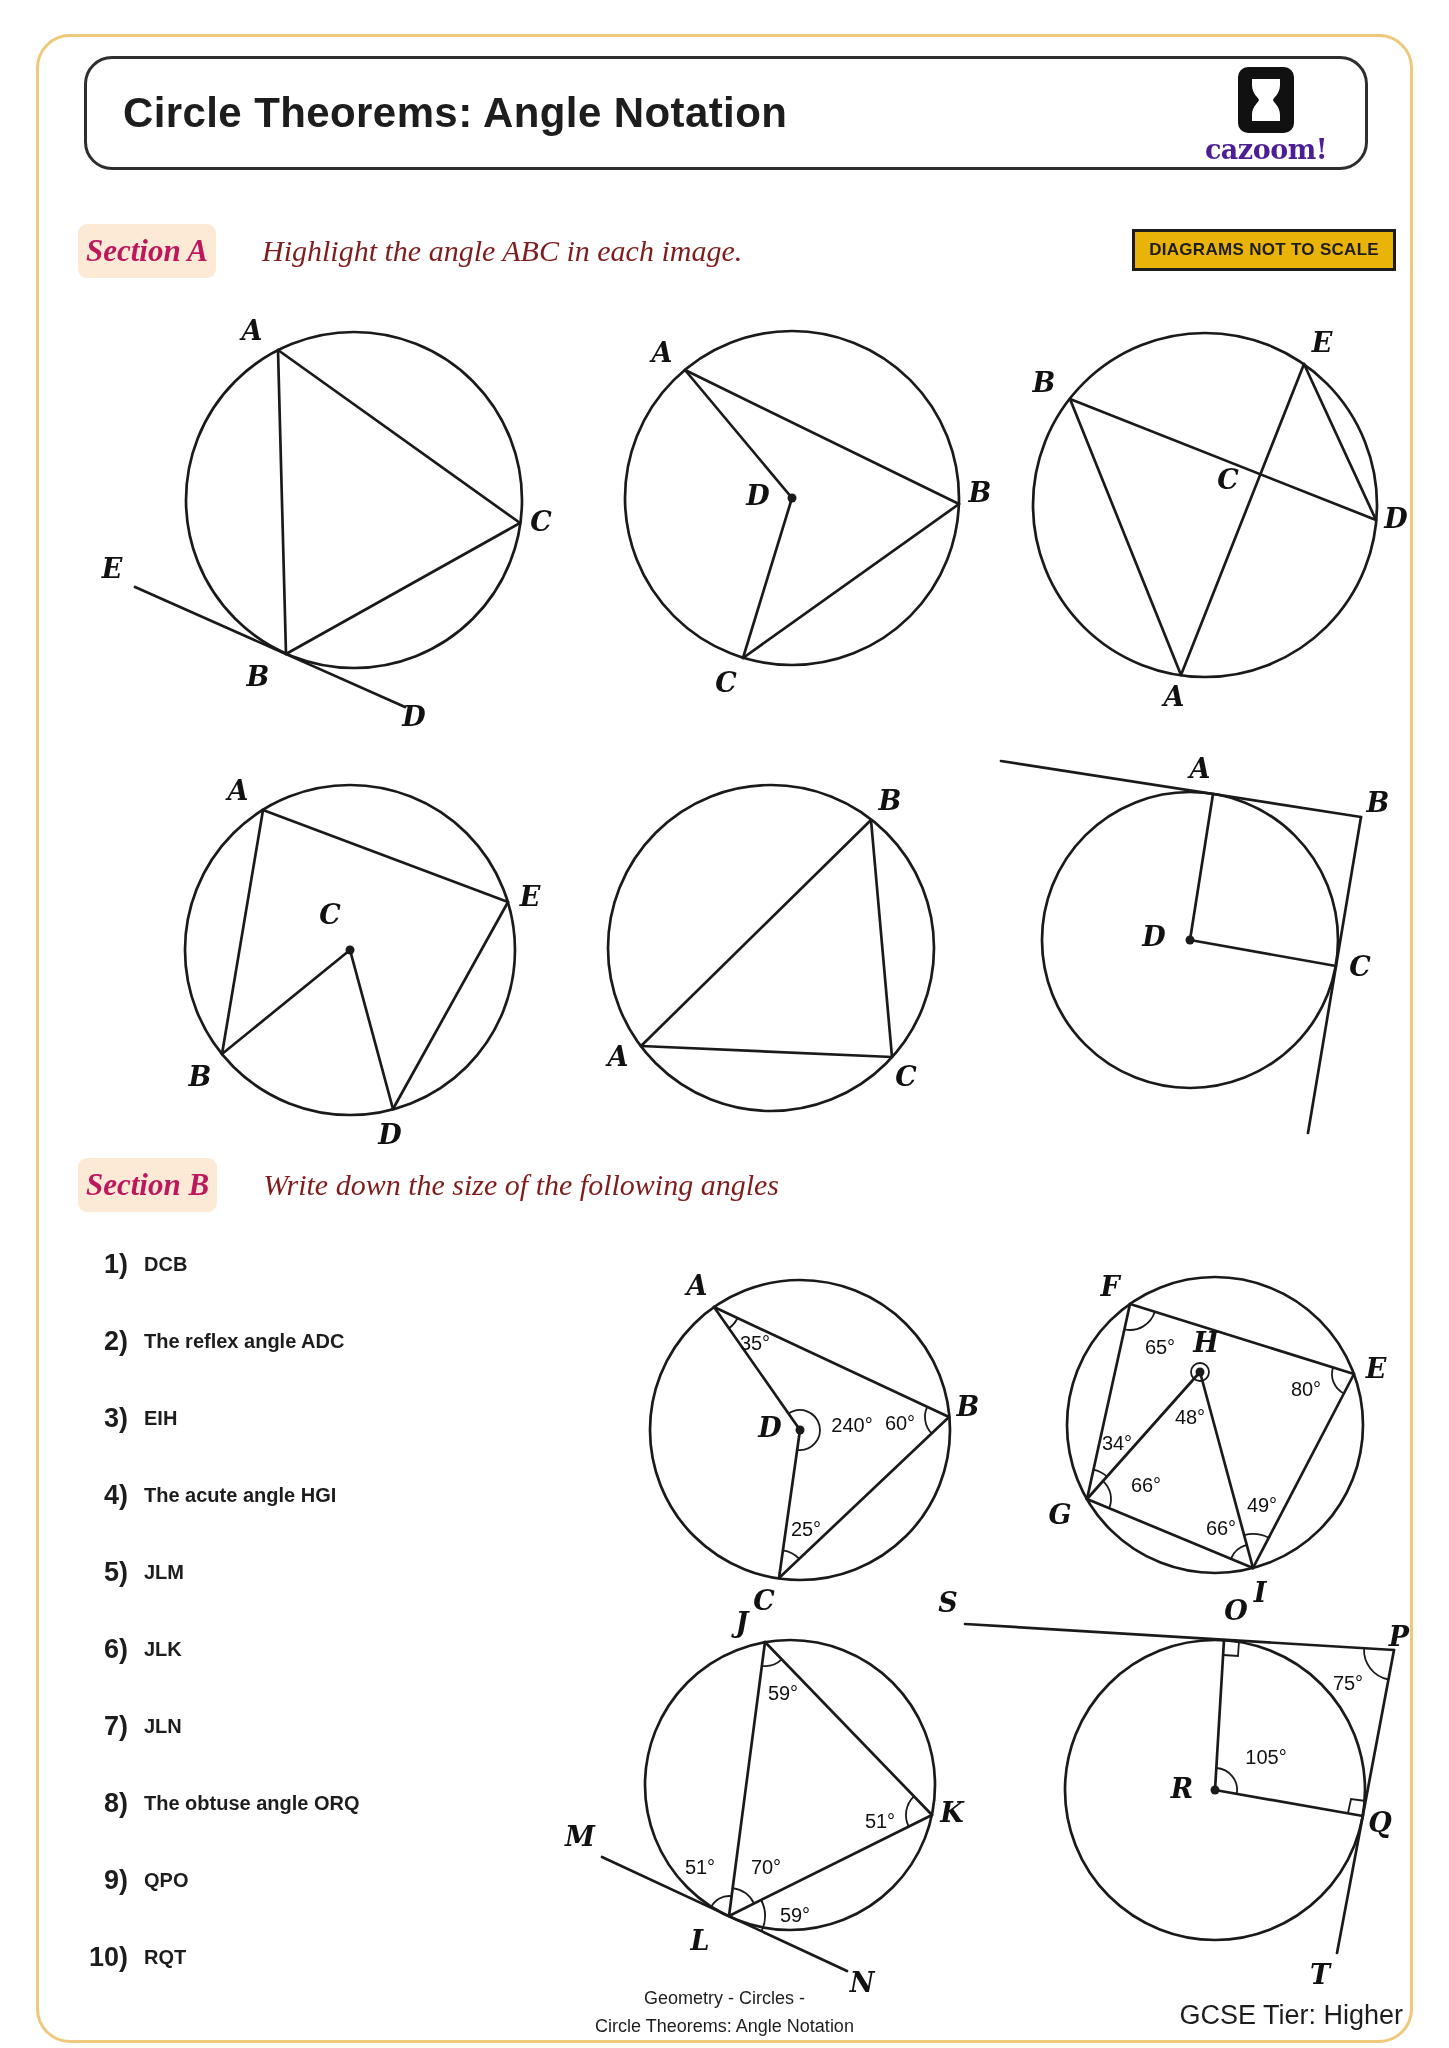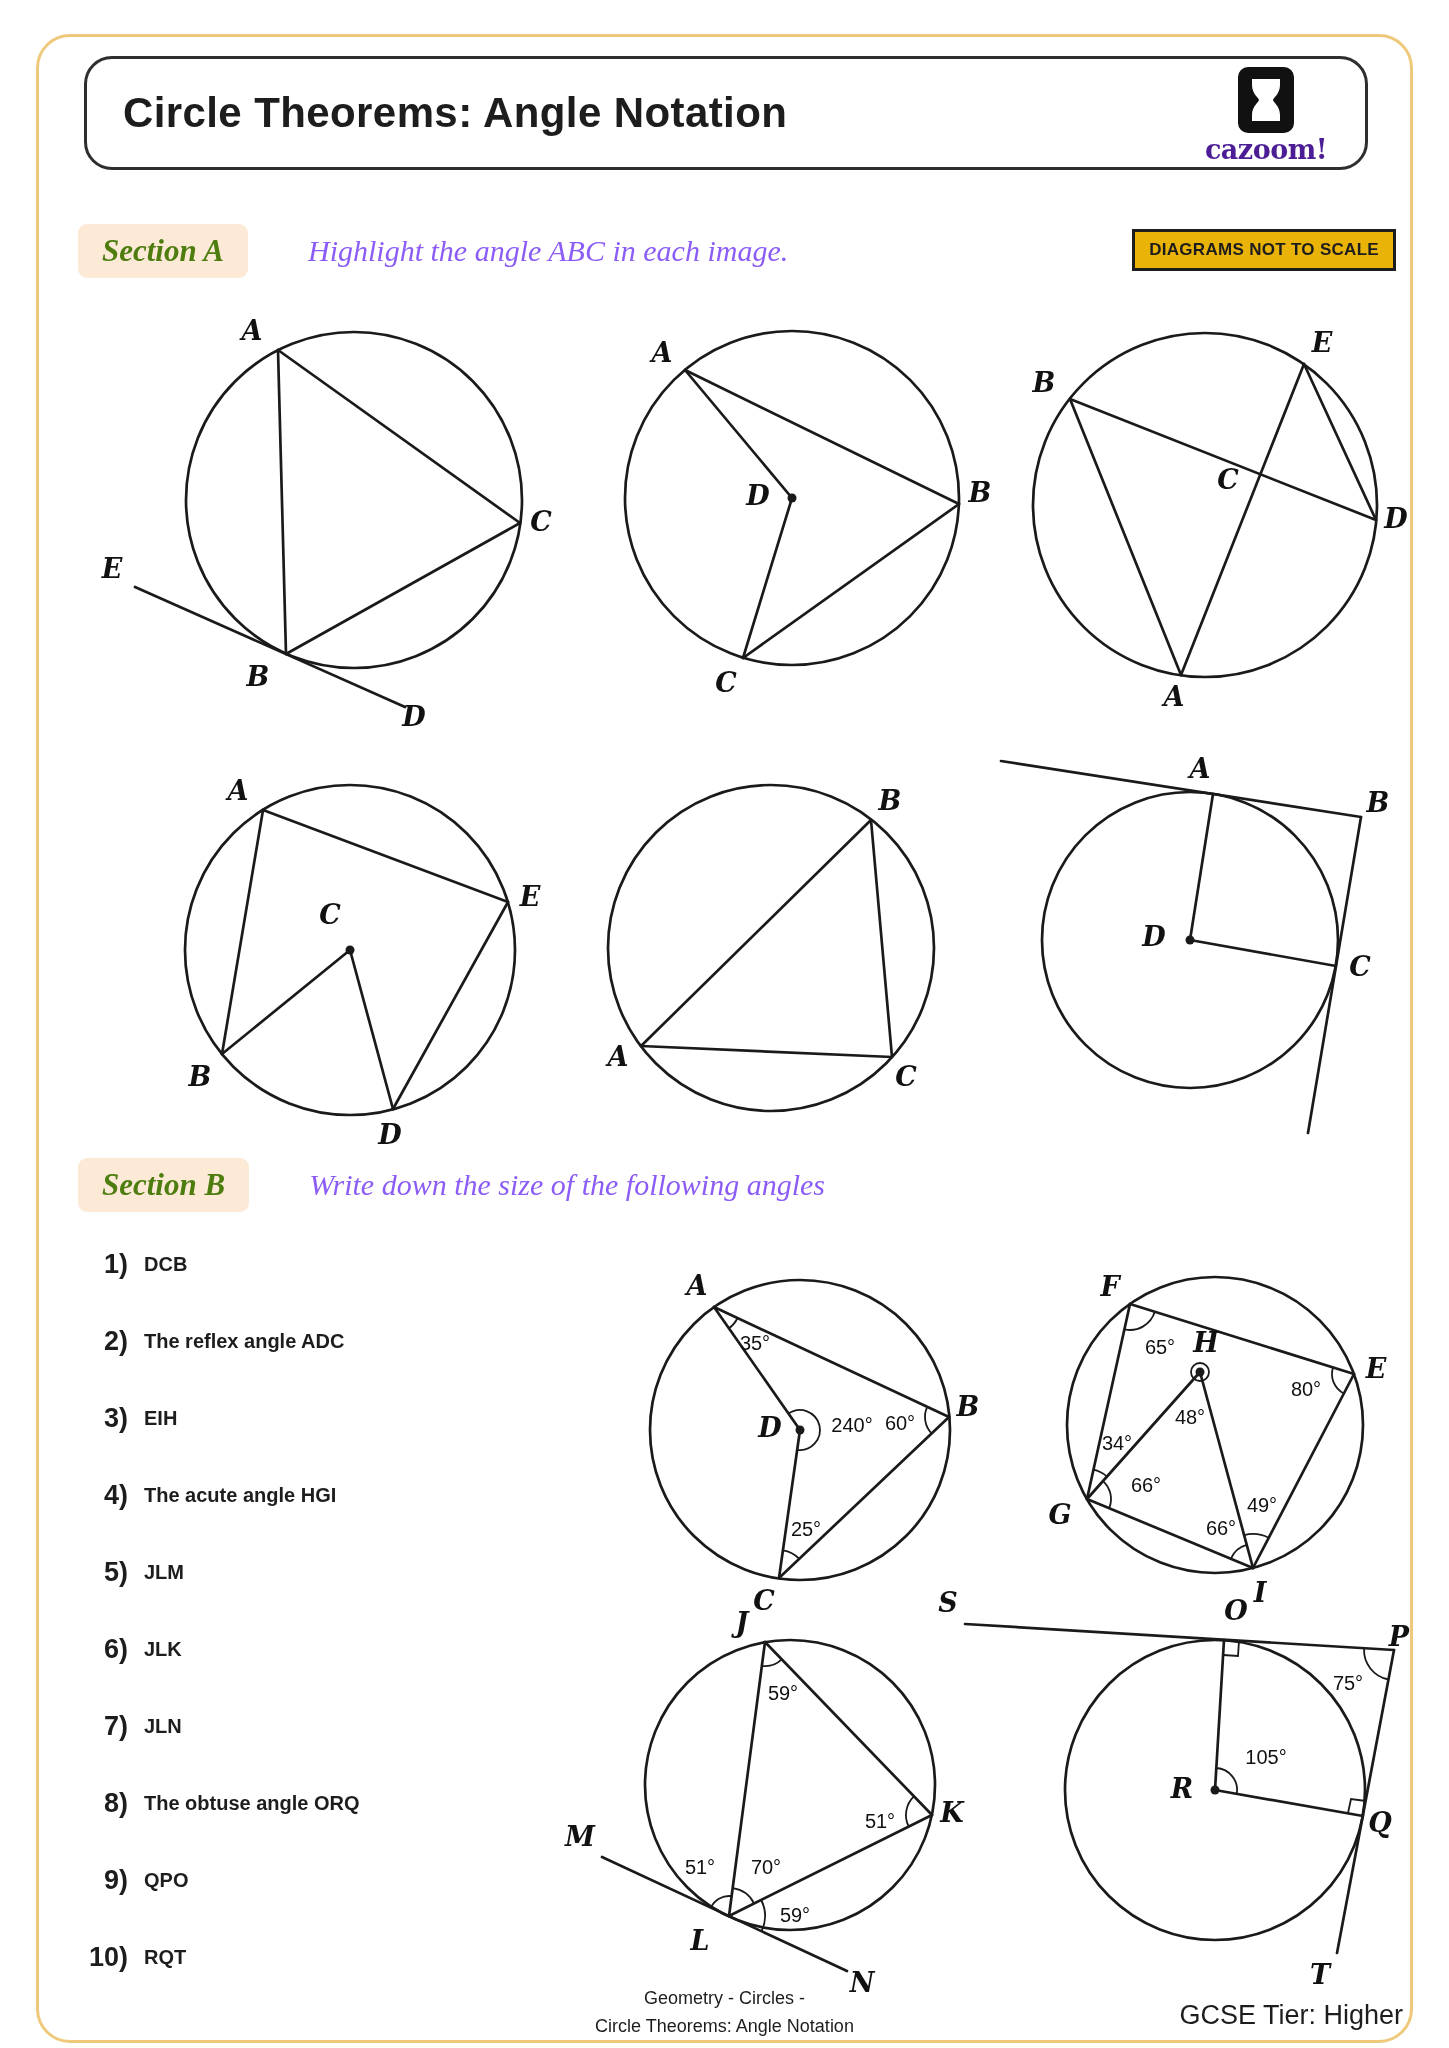--- a/index.html
+++ b/index.html
@@ -7,22 +7,22 @@
   body{font-family:"Liberation Sans",sans-serif;color:#1d1d1d}
   .page{position:relative;width:1449px;height:2048px;background:#fff;overflow:hidden}
   .page-border{position:absolute;left:36px;top:34px;right:36px;bottom:5px;border:3px solid #eec97c;border-radius:34px;pointer-events:none}
 
   .header-box{position:absolute;left:84px;top:56px;width:1284px;height:114px;border:3px solid #2e2e2e;border-radius:28px;background:#fff;display:flex;align-items:center;padding-left:36px}
   .title{font-size:42px;font-weight:700;color:#1d1d1d;letter-spacing:.4px;font-family:"Liberation Sans",sans-serif}
   .logo{position:absolute;right:34px;top:8px;width:130px;display:flex;flex-direction:column;align-items:center}
   .logo-text{font:700 27px "DejaVu Serif",serif;color:#4c1d95;margin-top:1px;letter-spacing:-.5px}
 
   .section-row{position:absolute;display:flex;align-items:center}
-  .chip{background:#fcead7;border-radius:9px;padding:9px 24px;font:700 italic 31px "Liberation Serif",serif;color:#4d7c0f;white-space:nowrap}
-  .instruction{font:italic 30px "Liberation Serif",serif;color:#8b5cf6;margin-left:60px;white-space:nowrap}
+  .chip{background:#fcead7;border-radius:9px;padding:9px 8px;font:700 italic 31px "Liberation Serif",serif;color:#be185d;white-space:nowrap}
+  .instruction{font:italic 30px "Liberation Serif",serif;color:#7f1d1d;margin-left:46px;white-space:nowrap}
   .note-box{position:absolute;right:0;top:5px;border:3px solid #1d1d1d;padding:8px 14px;font:700 17px "Liberation Sans",sans-serif;letter-spacing:.3px;background:#eab308;white-space:nowrap}
 
   .questions{position:absolute;left:70px;top:1248px;list-style:none}
   .questions li{display:flex;line-height:33px;margin-bottom:44px}
   .qnum{width:58px;text-align:right;margin-right:16px;font-weight:700;font-size:27px}
   .qtext{font-weight:700;font-size:20px;white-space:nowrap}
 
   .diagram-layer{position:absolute;left:0;top:0;width:1449px;height:2048px;pointer-events:none}
   .shape{fill:none;stroke:#1a1a1a;stroke-width:2.7;stroke-linecap:round}
   .mark{fill:none;stroke:#1a1a1a;stroke-width:1.8}

